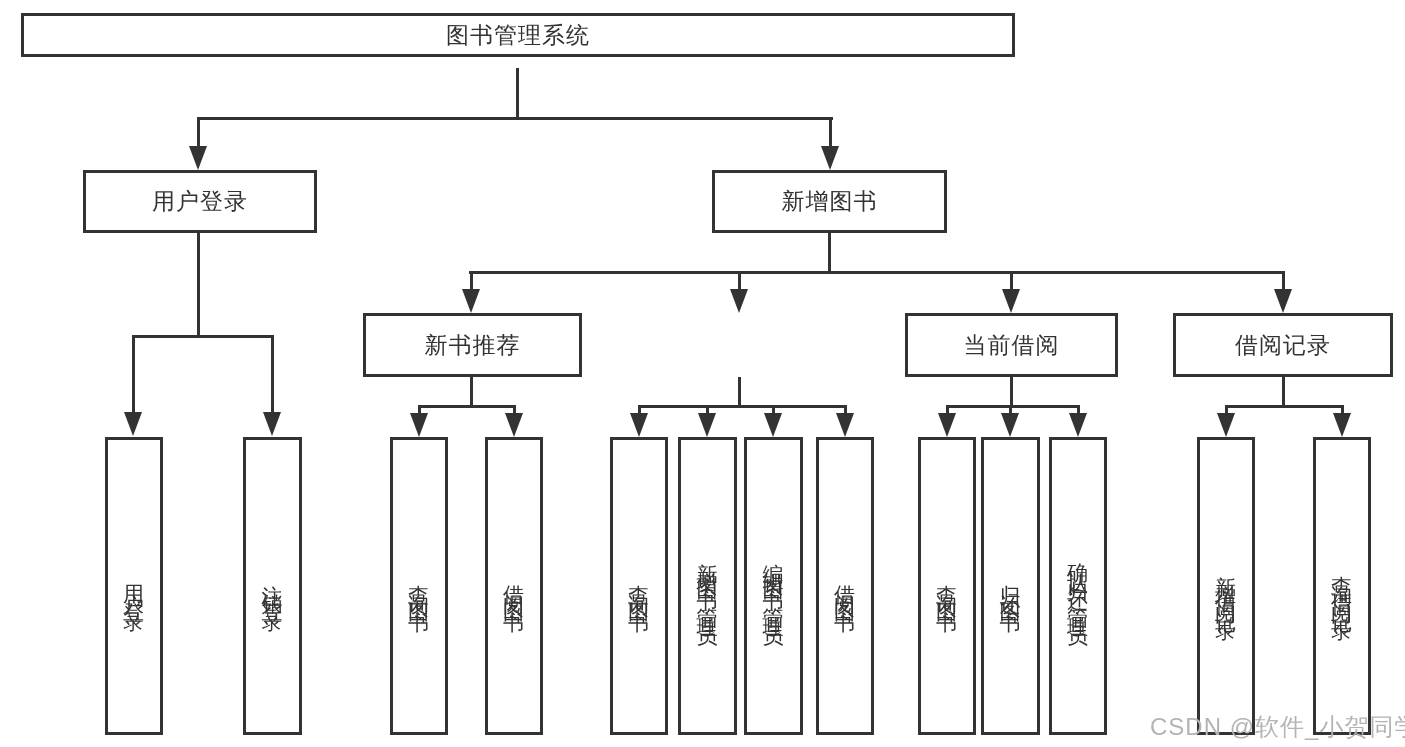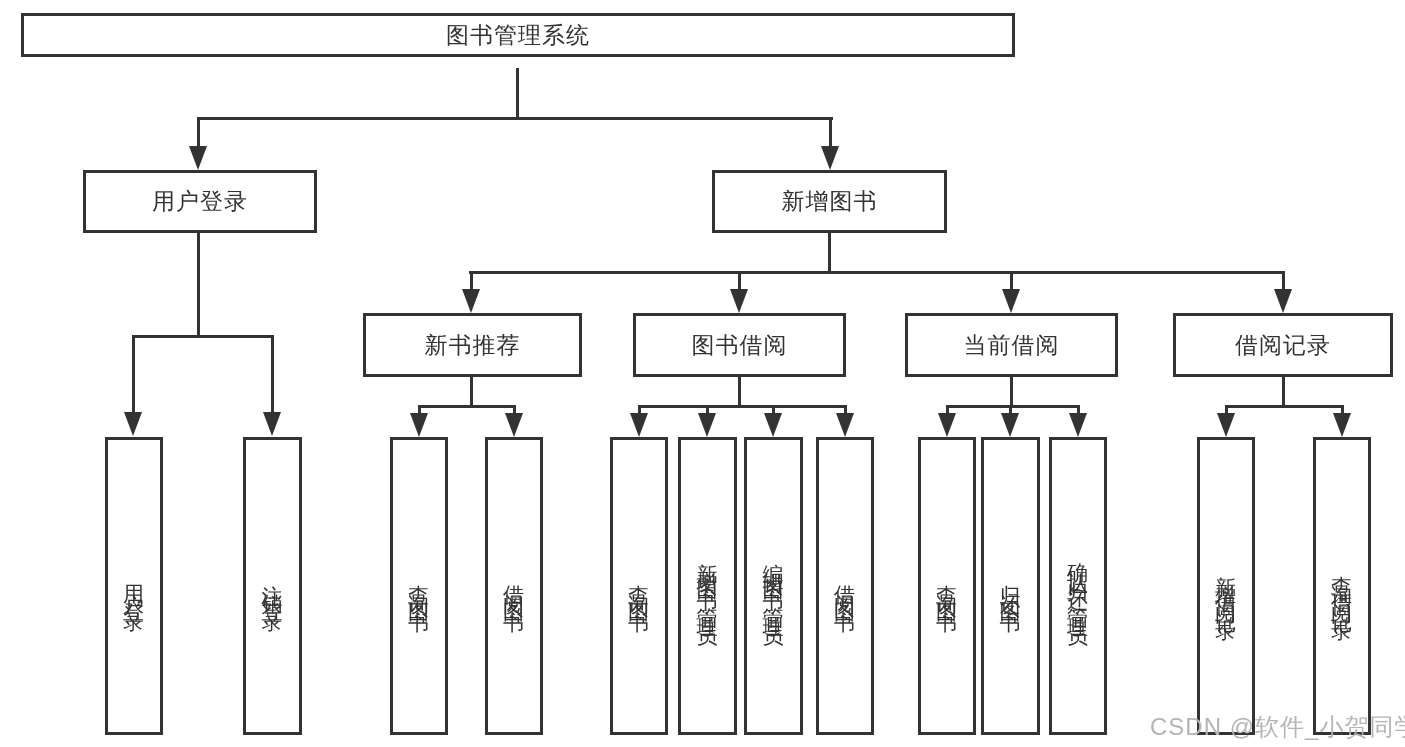--- a/index.html
+++ b/index.html
@@ -82,23 +82,20 @@
   <div class="vline" style="left:738px;top:271px;height:22px;"></div>
   <div class="arrowhead" style="left:730px;top:289px;"></div>
   <div class="vline" style="left:1010px;top:271px;height:22px;"></div>
   <div class="arrowhead" style="left:1002px;top:289px;"></div>
   <div class="vline" style="left:1282px;top:271px;height:22px;"></div>
   <div class="arrowhead" style="left:1274px;top:289px;"></div>
 
   <div class="node hnode" style="left:363px;top:313px;width:219px;height:64px;">
     <span>新书推荐</span>
   </div>
-  <div class="node hnode" style="left:633px;top:313px;width:213px;height:64px;">
-    <span>图书借阅</span>
-  </div>
   <div class="node hnode" style="left:905px;top:313px;width:213px;height:64px;">
     <span>当前借阅</span>
   </div>
   <div class="node hnode" style="left:1173px;top:313px;width:220px;height:64px;">
     <span>借阅记录</span>
   </div>
 
   <div class="vline" style="left:470px;top:377px;height:30px;"></div>
   <div class="hline" style="left:418px;top:405px;width:98px;"></div>
   <div class="vline" style="left:418px;top:405px;height:12px;"></div>

